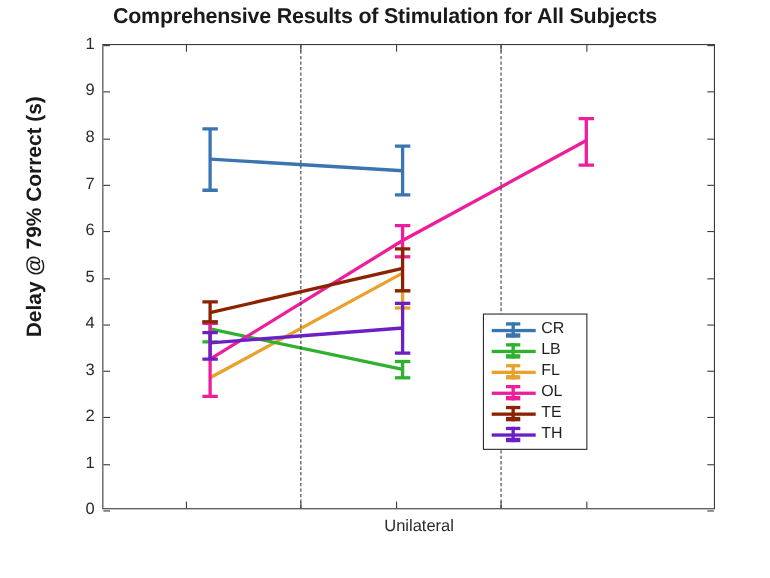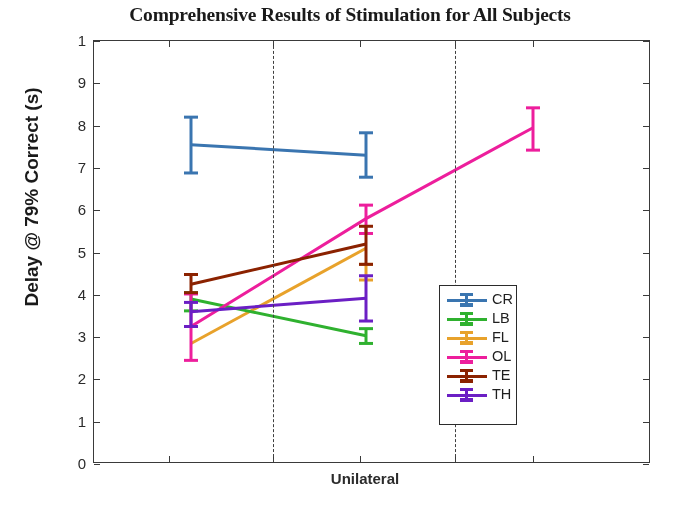--- a/index.html
+++ b/index.html
@@ -19,21 +19,20 @@
   #chart-title {
     position: absolute;
     left: 0;
     top: 4px;
     width: 700px;
     text-align: center;
     font-size: 19.5px;
     font-weight: bold;
     color: #1a1a1a;
     letter-spacing: -0.2px;
-    font-family: Liberation Serif, serif;
   }
   
   #plot-area {
     position: absolute;
     left: 93px;
     top: 40px;
     width: 557px;
     height: 423px;
     border: 1.4px solid #3a3a3a;
     box-sizing: border-box;
@@ -127,24 +126,24 @@
   #series-svg {
     position: absolute;
     left: 0;
     top: 0;
   }
   
   #legend {
     position: absolute;
     left: 439px;
     top: 285px;
-    width: 78px;
+    width: 95px;
     border: 1.3px solid #2b2b2b;
     background: #ffffff;
-    padding: 4px 0 20px 0;
+    padding: 4px 0 4px 0;
     box-sizing: border-box;
   }
   .legend-row {
     display: flex;
     align-items: center;
     height: 19px;
     padding-left: 5px;
   }
   .legend-sym {
     width: 44px;
@@ -352,14 +351,14 @@
     <div class="ytick-label" style="top: 420.7px; right: 614px;">1</div>
     <div class="ytick-label" style="top: 378.4px; right: 614px;">2</div>
     <div class="ytick-label" style="top: 336.1px; right: 614px;">3</div>
     <div class="ytick-label" style="top: 293.8px; right: 614px;">4</div>
     <div class="ytick-label" style="top: 251.5px; right: 614px;">5</div>
     <div class="ytick-label" style="top: 209.2px; right: 614px;">6</div>
     <div class="ytick-label" style="top: 166.9px; right: 614px;">7</div>
     <div class="ytick-label" style="top: 124.6px; right: 614px;">8</div>
     <div class="ytick-label" style="top: 82.3px; right: 614px;">9</div>
     <div class="ytick-label" style="top: 40px; right: 614px;">1</div>
-    <div class="xtick-label" style="left: 300px; font-weight: bold;">Unilateral</div>
+    <div class="xtick-label" style="left: 316px;">Unilateral</div>
   </div>
 
 </body></html>

